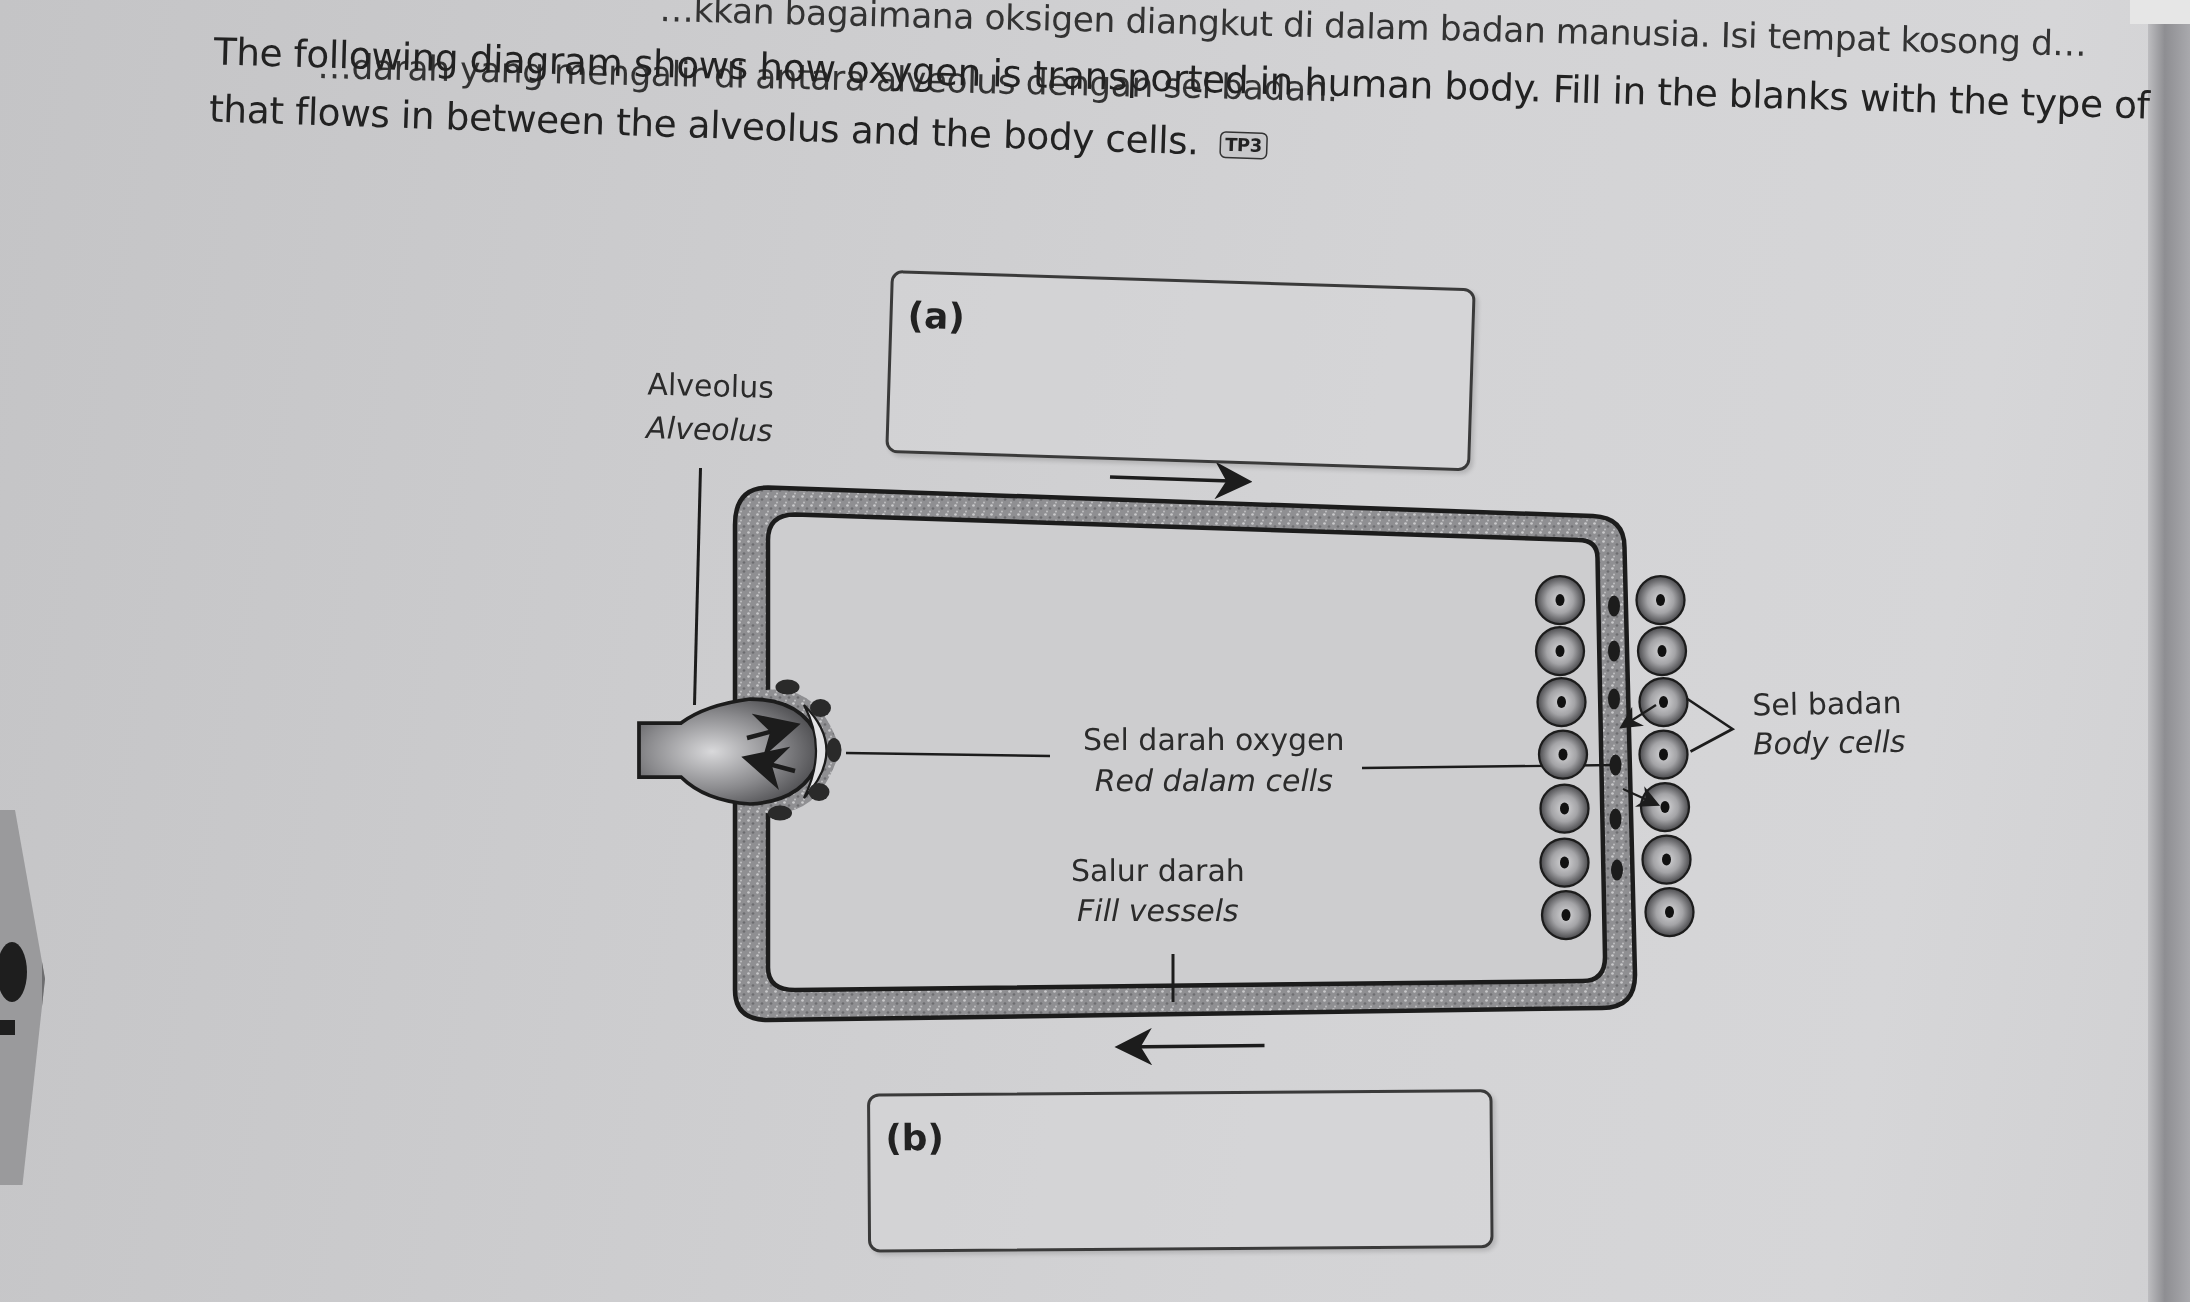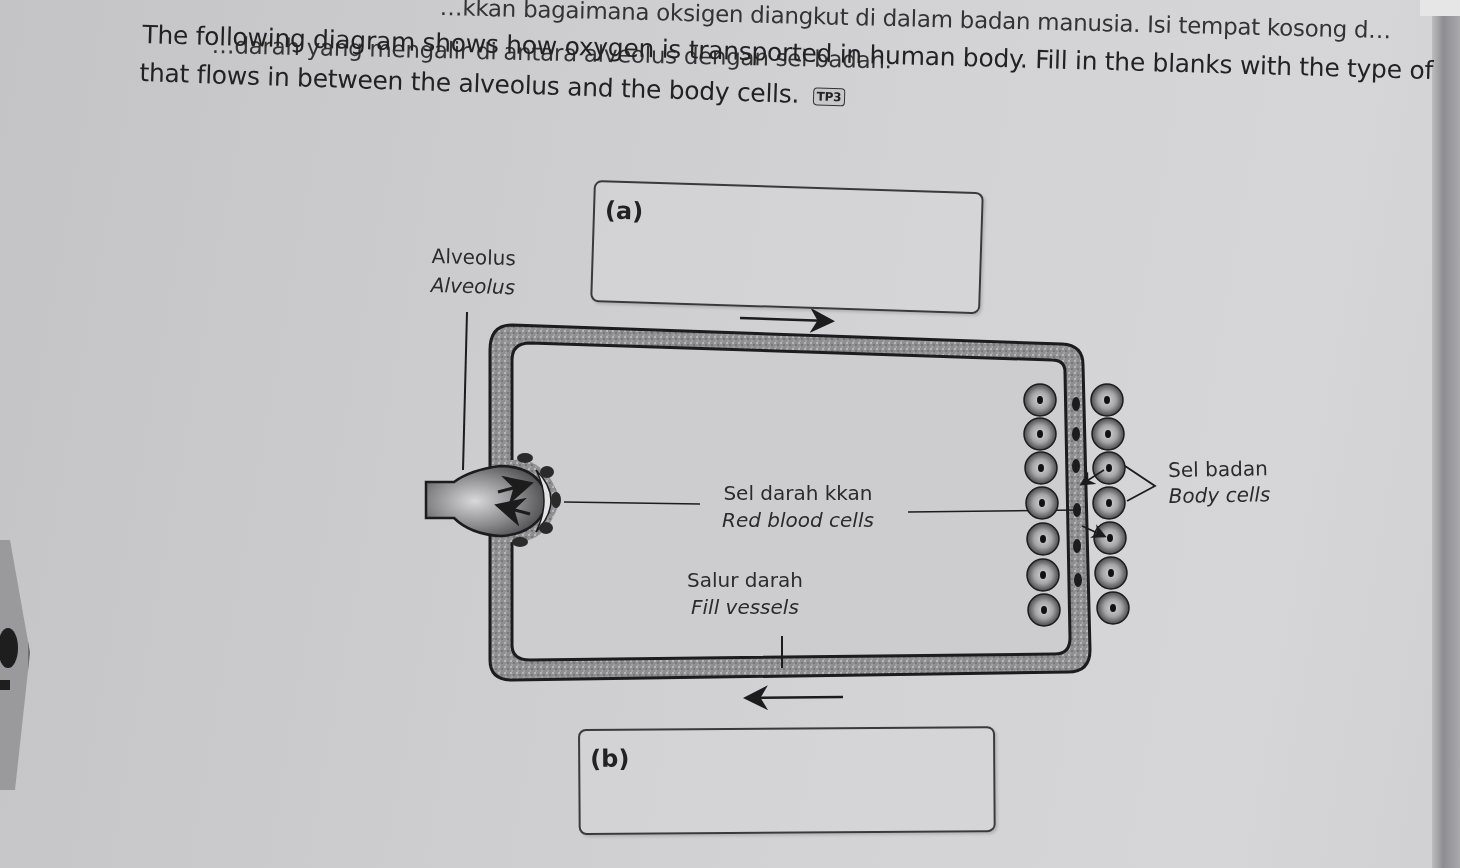--- a/index.html
+++ b/index.html
@@ -116,21 +116,21 @@
 
     .label {
       position: absolute;
       white-space: nowrap;
       color: #2b2b2b;
       font-size: 20px;
     }
     .label .it { font-style: italic; }
     .lbl-alveolus { left: 432px; top: 242px; line-height: 29px; transform: rotate(1.5deg); transform-origin:0 0; }
     .lbl-rbc { left: 722px; top: 480px; line-height: 27px; text-align: center; }
-    .lbl-vessel { left: 687px; top: 567px; line-height: 27px; text-align: center; }
+    .lbl-vessel { left: 714px; top: 567px; line-height: 27px; text-align: center; }
     .lbl-body { left: 1168px; top: 457px; line-height: 26px; transform: rotate(-1deg); transform-origin:0 0;}
 
     svg.diagram {
       position: absolute;
       left: 0; top: 0;
     }
   </style>
 </head>
 <body>
 
@@ -284,22 +284,22 @@
   <line x1="1082" y1="526" x2="1104" y2="536" stroke="#1c1c1c" stroke-width="1.5" marker-end="url(#arrowHead)"></line>
 
   <polyline points="1125,466 1155,486 1127,501" fill="none" stroke="#1c1c1c" stroke-width="1.8"></polyline>
 </svg>
 
 <div class="label lbl-alveolus">
   <div>Alveolus</div>
   <div class="it">Alveolus</div>
 </div>
 <div class="label lbl-rbc">
-  <div>Sel darah kkan</div>
-  <div class="it">Red blood cells</div>
+  <div>Sel darah oxygen</div>
+  <div class="it">Red dalam cells</div>
 </div>
 <div class="label lbl-vessel">
   <div>Salur darah</div>
   <div class="it">Fill vessels</div>
 </div>
 <div class="label lbl-body">
   <div>Sel badan</div>
   <div class="it">Body cells</div>
 </div>
 

